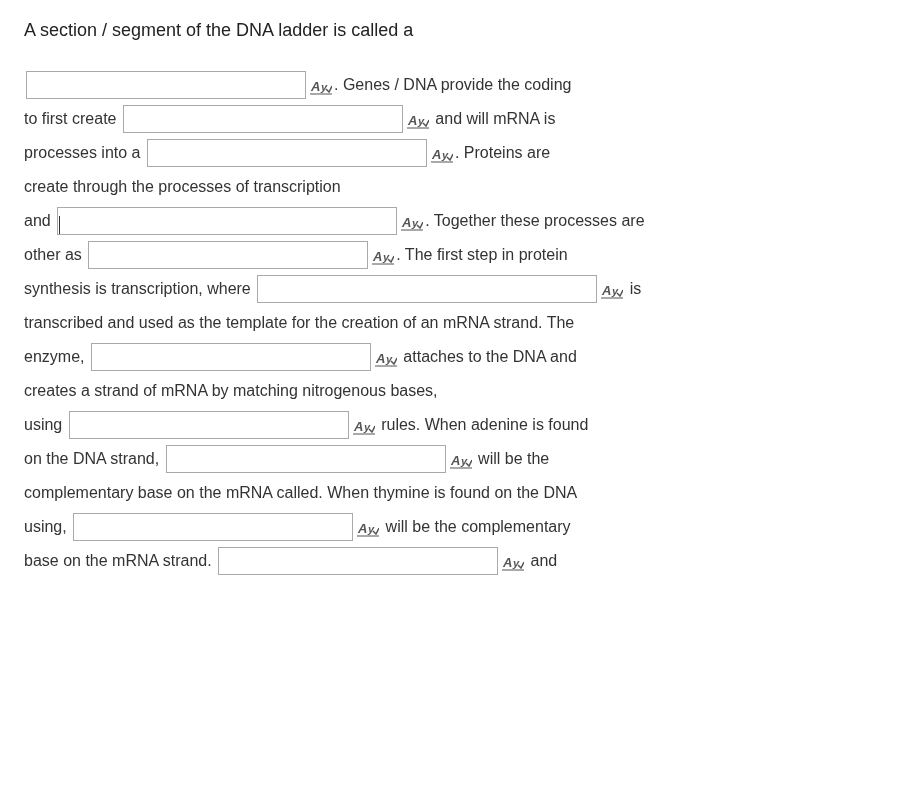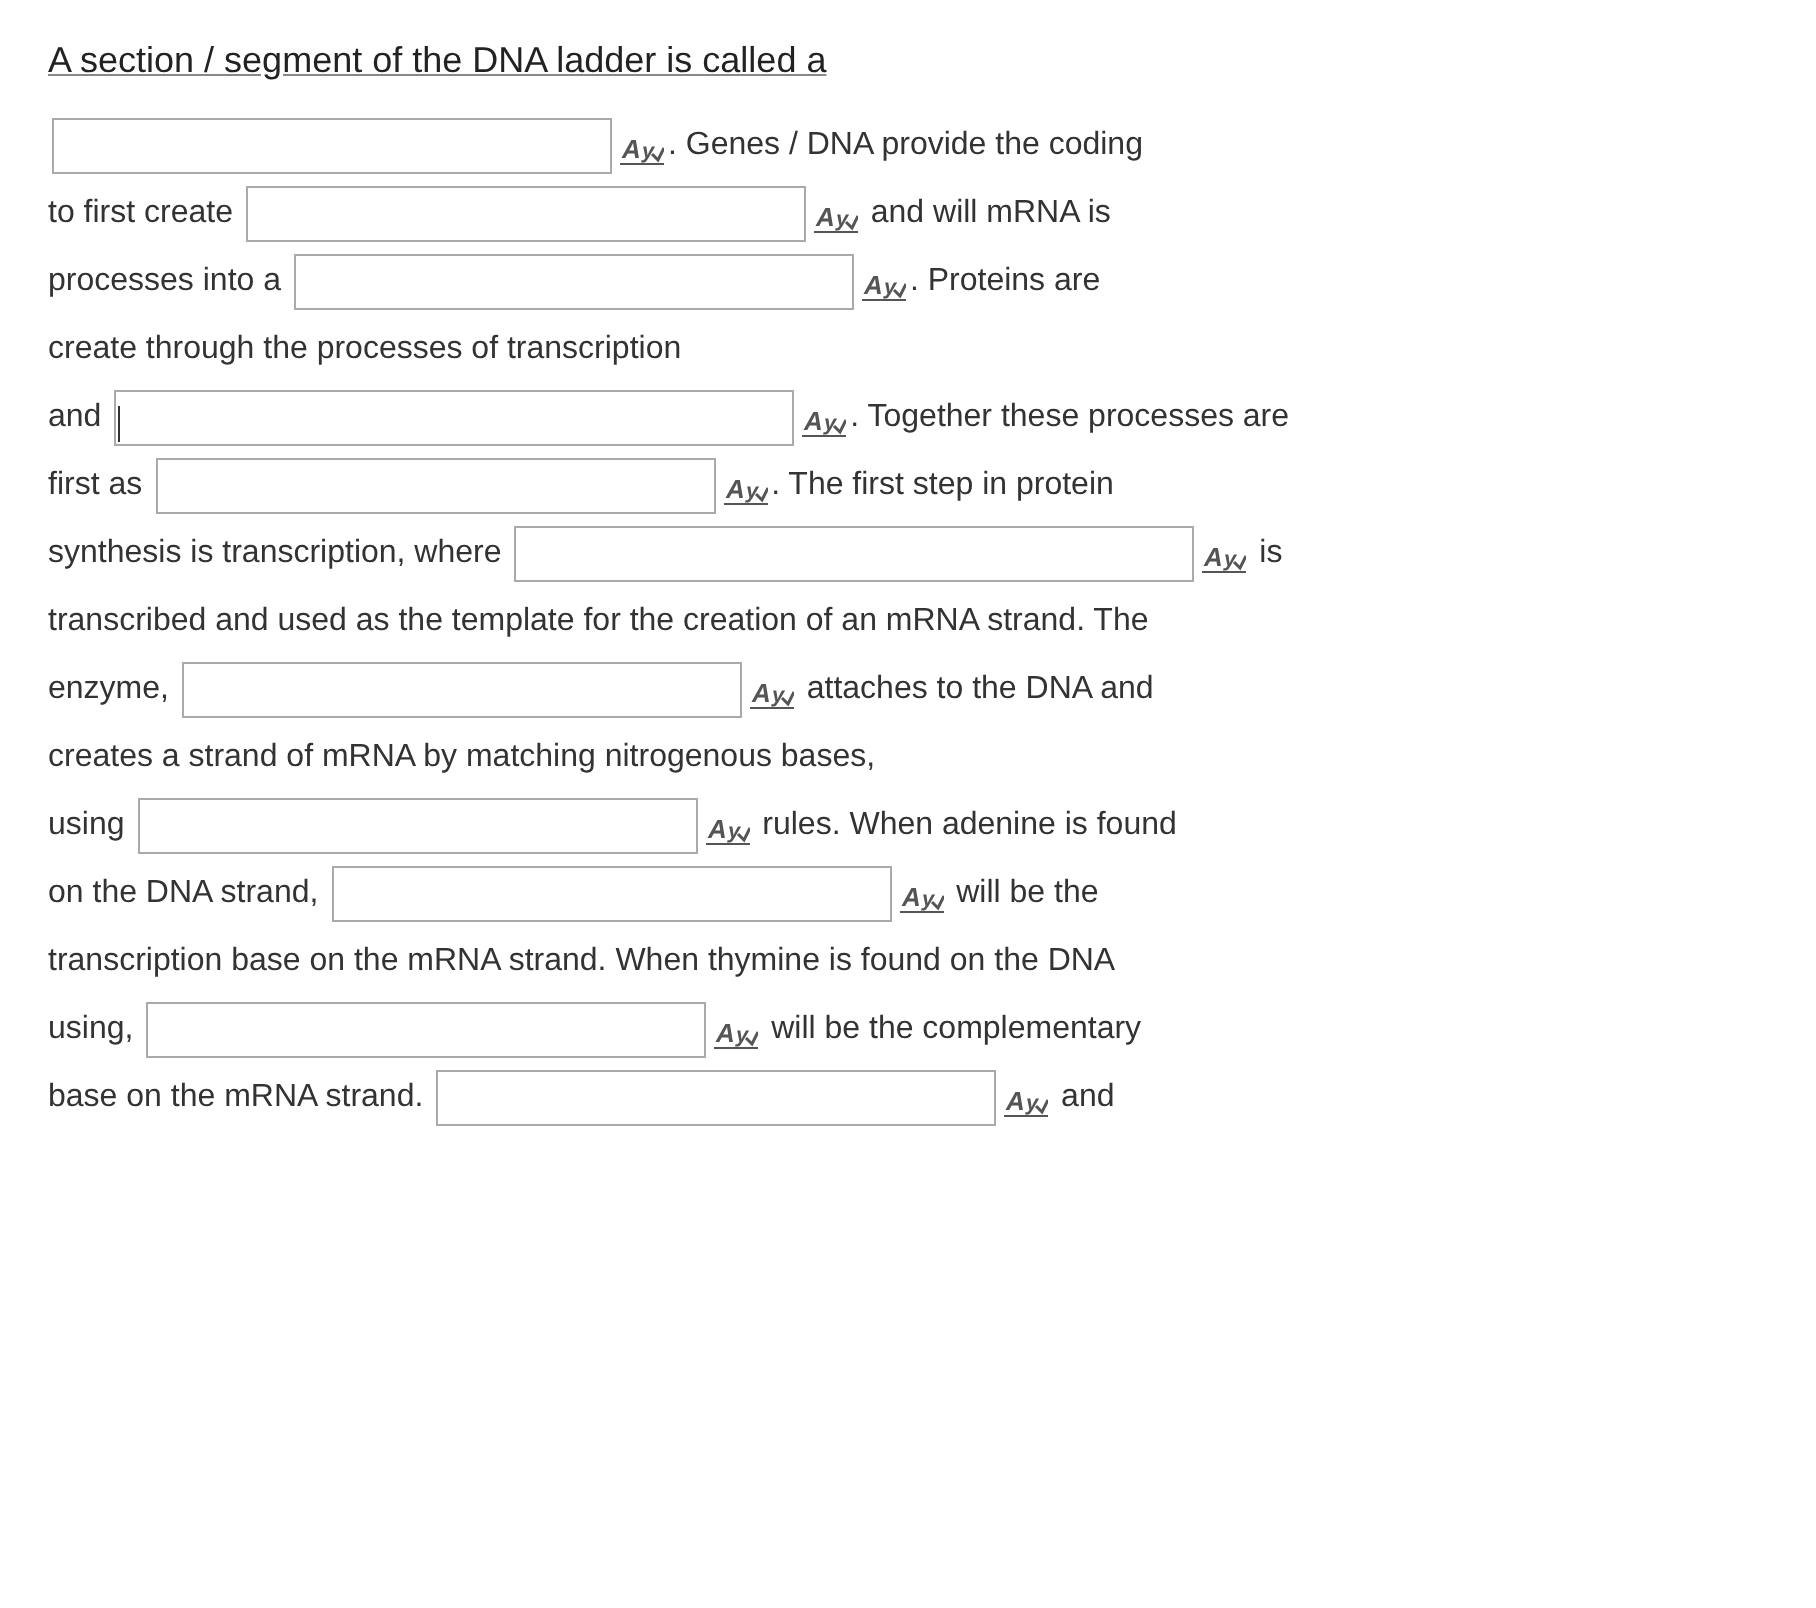--- a/index.html
+++ b/index.html
@@ -14,23 +14,22 @@
       font-size: 16px;
       color: #2c2c2c;
       padding: 20px 24px;
       width: 908px;
       min-height: 804px;
     }
 
     .page-title {
       font-size: 18px;
       font-weight: 500;
-      margin-bottom: 16px;
+      margin-bottom: 28px;
       color: #222;
-      text-decoration: underline;
       text-decoration-color: #888;
     }
 
     .text-block {
       line-height: 1.9;
       font-size: 16px;
       color: #333;
     }
 
     .fill-input {
@@ -135,21 +134,21 @@
       <span class="fill-input fill-input-wide"><span class="cursor"></span></span>
       <span class="answer-icon"><svg width="22" height="22" viewBox="0 0 22 22" fill="none" xmlns="http://www.w3.org/2000/svg" style="vertical-align:middle">
           <text x="1" y="16" font-size="13" font-style="italic" font-family="Arial" fill="#555">A</text>
           <text x="11" y="16" font-size="11" font-family="Arial" fill="#555">y</text>
           <line x1="0" y1="19" x2="22" y2="19" stroke="#555" stroke-width="1"></line>
           <polyline points="16,14 19,17 22,11" stroke="#555" stroke-width="1.5" fill="none"></polyline>
         </svg></span>
       <span>. Together these processes are</span>
     </div>
     <div class="line">
-      <span>first as </span>
+      <span>other as </span>
       <span class="fill-input fill-input-medium"></span>
       <span class="answer-icon"><svg width="22" height="22" viewBox="0 0 22 22" fill="none" xmlns="http://www.w3.org/2000/svg" style="vertical-align:middle">
           <text x="1" y="16" font-size="13" font-style="italic" font-family="Arial" fill="#555">A</text>
           <text x="11" y="16" font-size="11" font-family="Arial" fill="#555">y</text>
           <line x1="0" y1="19" x2="22" y2="19" stroke="#555" stroke-width="1"></line>
           <polyline points="16,14 19,17 22,11" stroke="#555" stroke-width="1.5" fill="none"></polyline>
         </svg></span>
       <span>. The first step in protein</span>
     </div>
     <div class="line">
@@ -196,21 +195,21 @@
       <span class="fill-input fill-input-medium"></span>
       <span class="answer-icon"><svg width="22" height="22" viewBox="0 0 22 22" fill="none" xmlns="http://www.w3.org/2000/svg" style="vertical-align:middle">
           <text x="1" y="16" font-size="13" font-style="italic" font-family="Arial" fill="#555">A</text>
           <text x="11" y="16" font-size="11" font-family="Arial" fill="#555">y</text>
           <line x1="0" y1="19" x2="22" y2="19" stroke="#555" stroke-width="1"></line>
           <polyline points="16,14 19,17 22,11" stroke="#555" stroke-width="1.5" fill="none"></polyline>
         </svg></span>
       <span> will be the</span>
     </div>
     <div class="line">
-      <span>transcription base on the mRNA strand. When thymine is found on the DNA</span>
+      <span>complementary base on the mRNA called. When thymine is found on the DNA</span>
     </div>
     <div class="line">
       <span>using, </span>
       <span class="fill-input fill-input-medium"></span>
       <span class="answer-icon"><svg width="22" height="22" viewBox="0 0 22 22" fill="none" xmlns="http://www.w3.org/2000/svg" style="vertical-align:middle">
           <text x="1" y="16" font-size="13" font-style="italic" font-family="Arial" fill="#555">A</text>
           <text x="11" y="16" font-size="11" font-family="Arial" fill="#555">y</text>
           <line x1="0" y1="19" x2="22" y2="19" stroke="#555" stroke-width="1"></line>
           <polyline points="16,14 19,17 22,11" stroke="#555" stroke-width="1.5" fill="none"></polyline>
         </svg></span>

